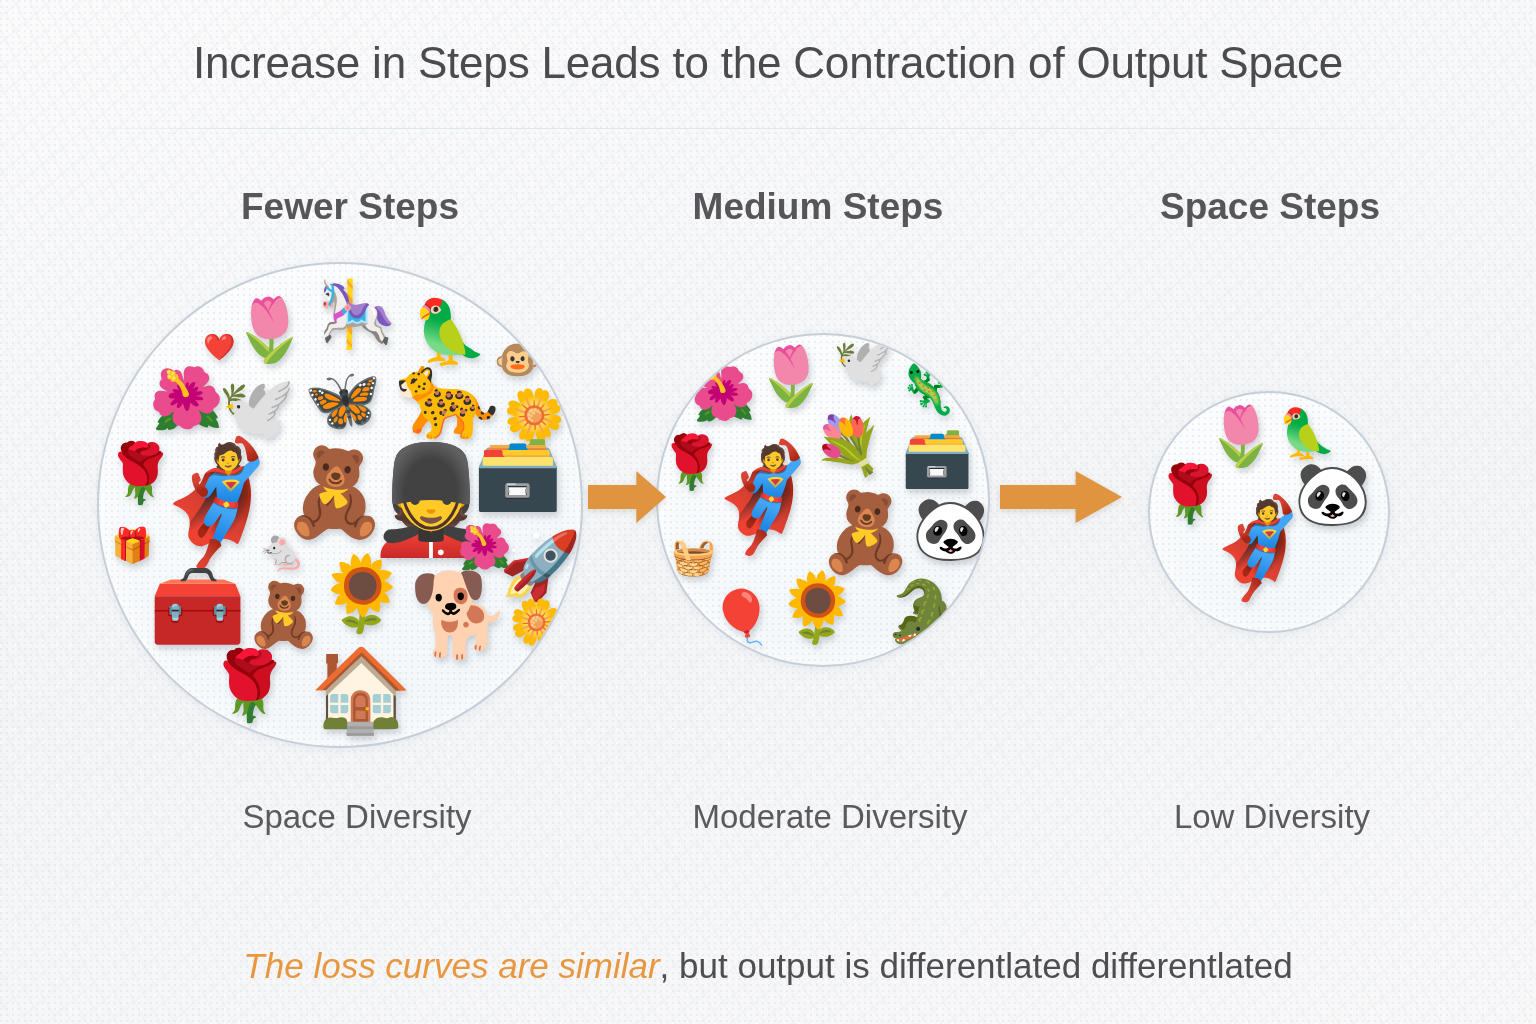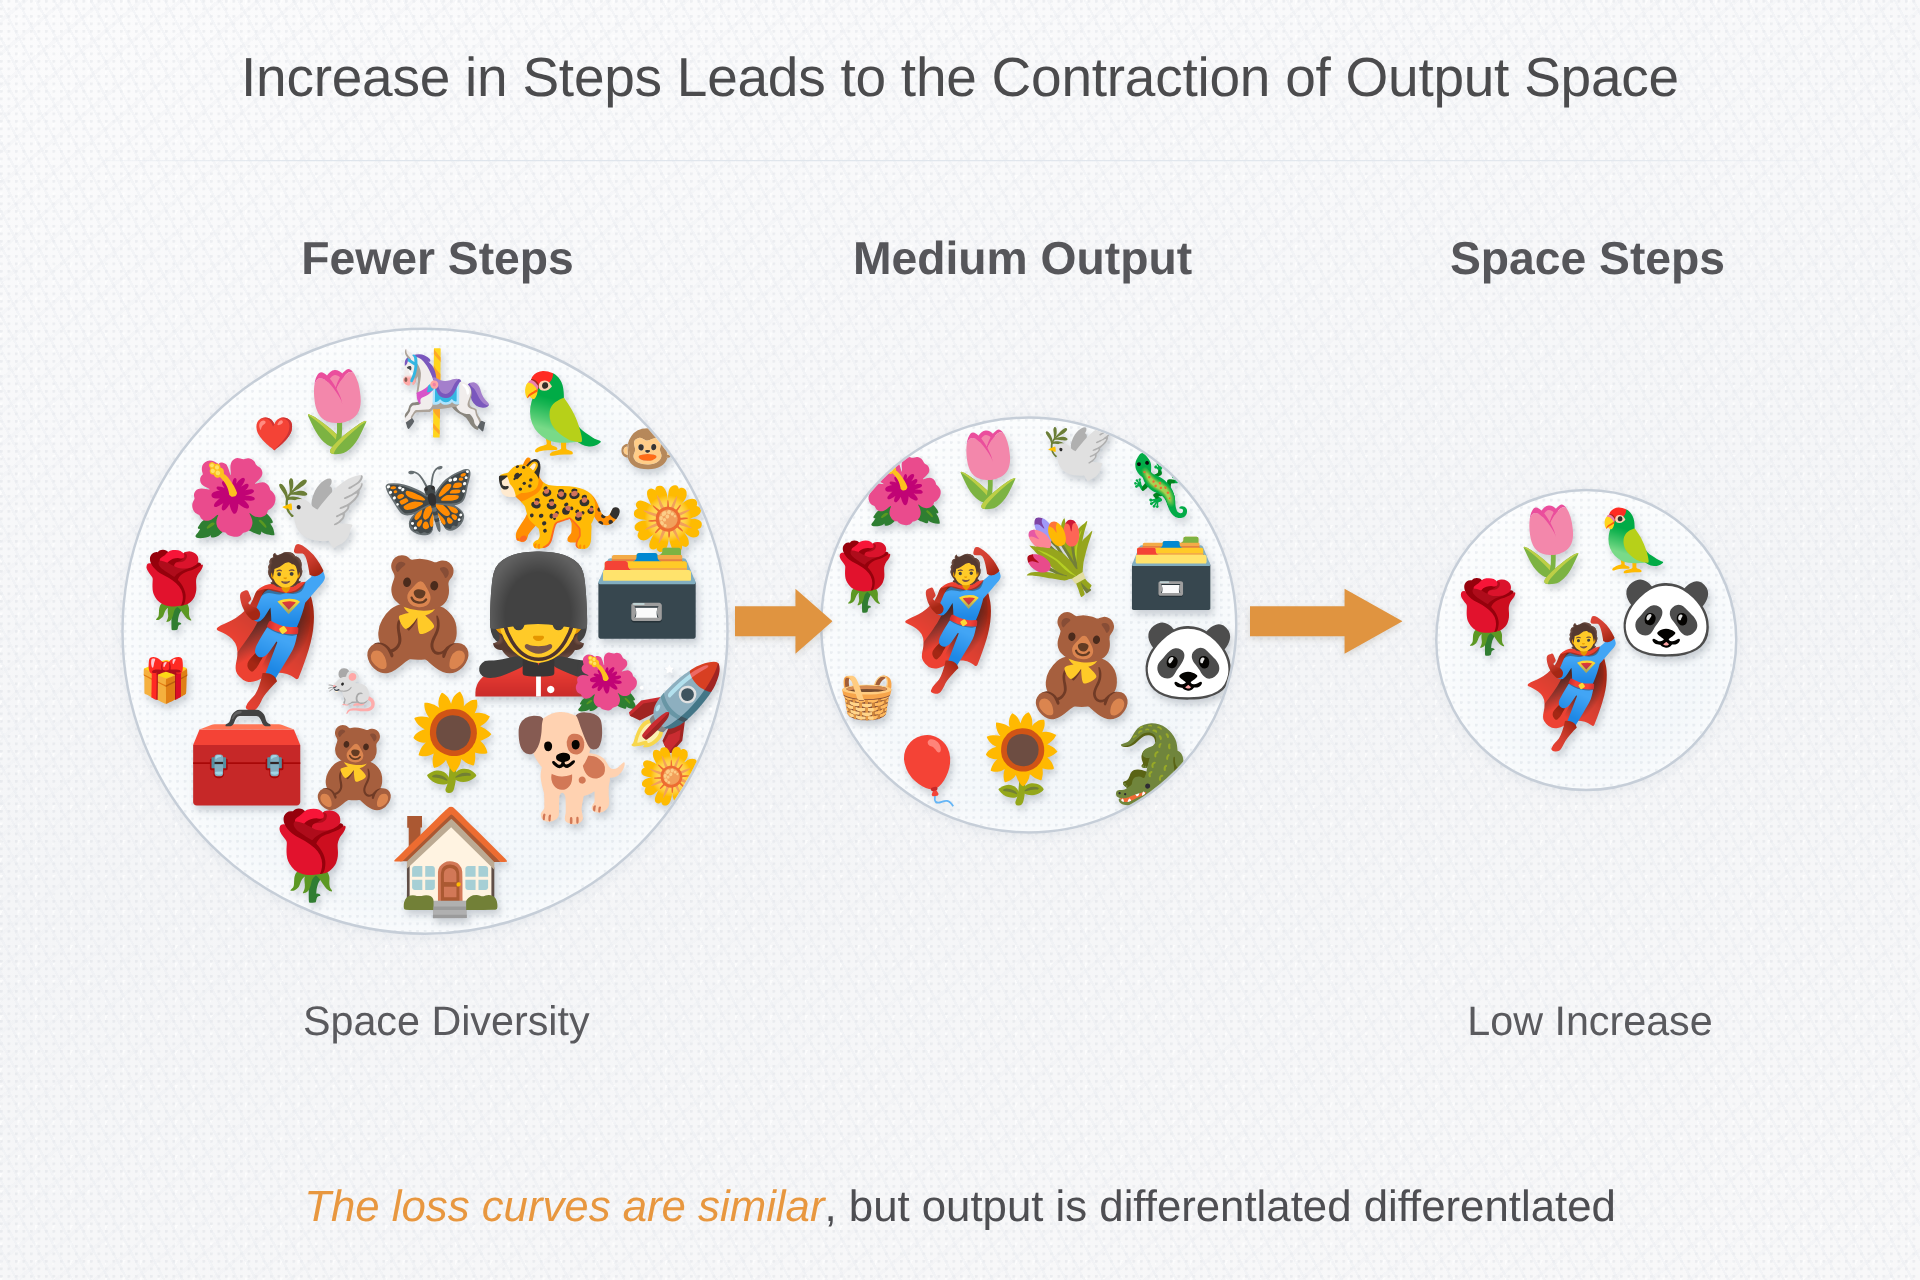--- a/index.html
+++ b/index.html
@@ -158,46 +158,47 @@
         <div class="item" style="left: 441px; top: 301px; font-size: 66px;">🚀</div>
         <div class="item" style="left: 99px; top: 342px; font-size: 78px;">🧰</div>
         <div class="item" style="left: 185px; top: 351px; font-size: 62px;">🧸</div>
         <div class="item" style="left: 263px; top: 330px; font-size: 74px;">🌻</div>
         <div class="item" style="left: 361px; top: 351px; font-size: 82px;">🐕</div>
         <div class="item" style="left: 438px; top: 358px; font-size: 44px;">🌼</div>
         <div class="item" style="left: 151px; top: 421px; font-size: 68px;">🌹</div>
         <div class="item" style="left: 262px; top: 426px; font-size: 82px;">🏠</div>
       </div>
       <div class="col-cap" style="left: 357px; top: 798px;">Space Diversity</div>
-      <div class="col-head" style="left: 818px; top: 186px;">Medium Output</div>
+      <div class="col-head" style="left: 818px; top: 186px;">Medium Steps</div>
       <div class="bubble" style="left: 656px; top: 333px; width: 334px; height: 334px;">
         <div class="item" style="left: 66px; top: 59px; font-size: 52px;">🌺</div>
         <div class="item" style="left: 133px; top: 41px; font-size: 58px;">🌷</div>
         <div class="item" style="left: 205px; top: 27px; font-size: 48px;">🕊️</div>
         <div class="item" style="left: 269px; top: 55px; font-size: 48px;">🦎</div>
         <div class="item" style="left: 34px; top: 127px; font-size: 52px;">🌹</div>
         <div class="item" style="left: 105px; top: 162px; font-size: 104px;">🦸</div>
         <div class="item" style="left: 190px; top: 111px; font-size: 56px;">💐</div>
         <div class="item" style="left: 279px; top: 122px; font-size: 58px;">🗃️</div>
         <div class="item" style="left: 36px; top: 222px; font-size: 36px;">🧺</div>
         <div class="item" style="left: 208px; top: 197px; font-size: 78px;">🧸</div>
         <div class="item" style="left: 293px; top: 194px; font-size: 62px;">🐼</div>
         <div class="item" style="left: 84px; top: 282px; font-size: 52px;">🎈</div>
         <div class="item" style="left: 160px; top: 272px; font-size: 68px;">🌻</div>
         <div class="item" style="left: 264px; top: 277px; font-size: 60px;">🐊</div>
       </div>
+      <div class="col-cap" style="left: 830px; top: 798px;">Moderate Diversity</div>
       <div class="col-head" style="left: 1270px; top: 186px;">Space Steps</div>
       <div class="bubble" style="left: 1148px; top: 391px; width: 242px; height: 242px;">
         <div class="item" style="left: 91px; top: 43px; font-size: 58px;">🌷</div>
         <div class="item" style="left: 157px; top: 41px; font-size: 48px;">🦜</div>
         <div class="item" style="left: 40px; top: 101px; font-size: 56px;">🌹</div>
         <div class="item" style="left: 108px; top: 155px; font-size: 96px;">🦸</div>
         <div class="item" style="left: 183px; top: 101px; font-size: 62px;">🐼</div>
       </div>
-      <div class="col-cap" style="left: 1272px; top: 798px;">Low Increase</div>
+      <div class="col-cap" style="left: 1272px; top: 798px;">Low Diversity</div>
       <div class="arrow" style="left: 588px; top: 469px; width: 78px; height: 56px;"><svg width="78" height="56" viewBox="0 0 100 56" preserveAspectRatio="none">
           <polygon points="0,16 62,16 62,2 100,28 62,54 62,40 0,40" fill="#e09440"></polygon>
         </svg></div>
       <div class="arrow" style="left: 1000px; top: 469px; width: 122px; height: 56px;"><svg width="122" height="56" viewBox="0 0 100 56" preserveAspectRatio="none">
           <polygon points="0,16 62,16 62,2 100,28 62,54 62,40 0,40" fill="#e09440"></polygon>
         </svg></div>
     </div>
 
   <div class="footer">
     <span class="hl">The loss curves are similar</span><span>, but output is differentlated differentlated</span>

